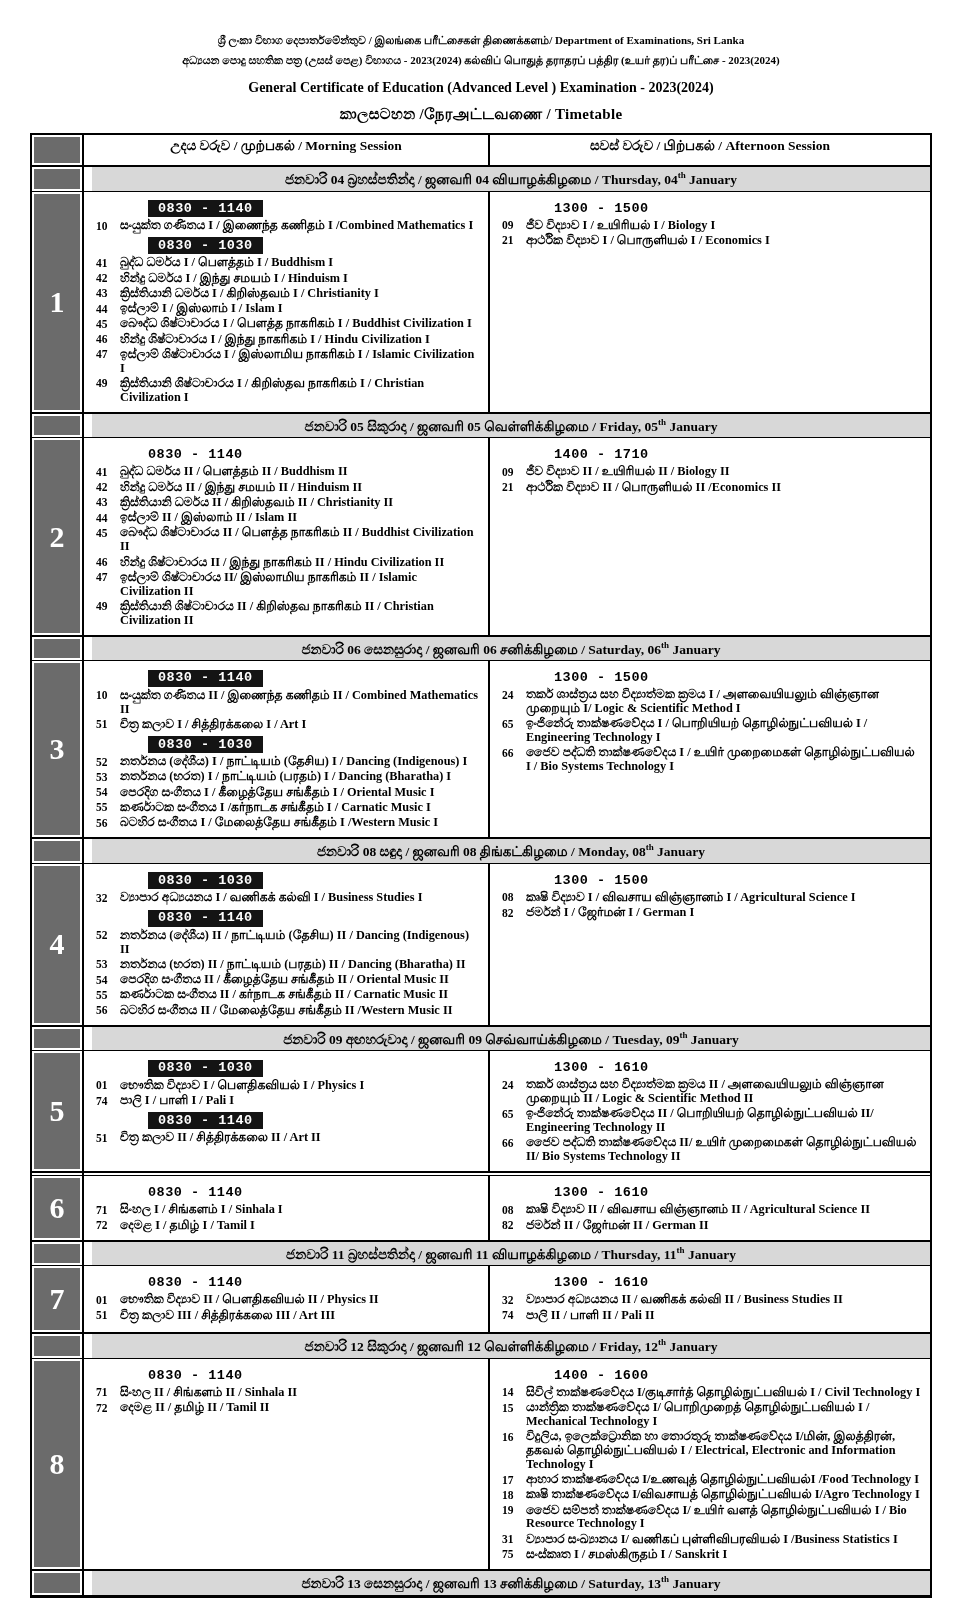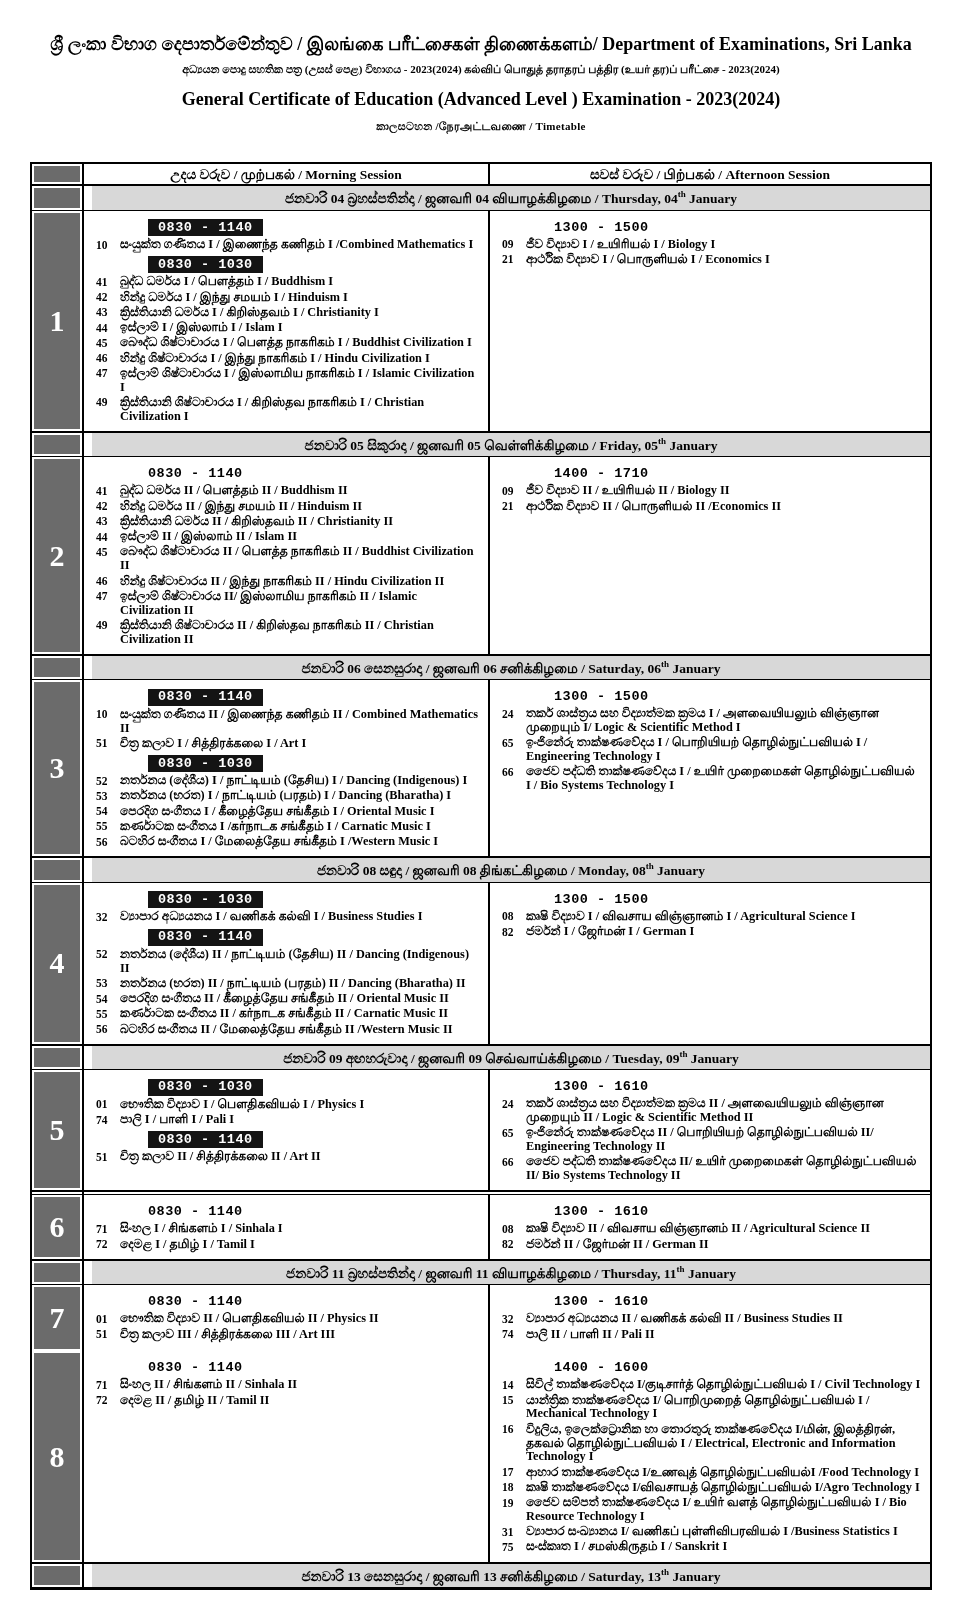--- a/index.html
+++ b/index.html
@@ -6,36 +6,36 @@
   body {
     width:962px;
     font-family:"Liberation Serif","DejaVu Serif","DejaVu Sans",serif;
     color:#000;
     -webkit-font-smoothing:antialiased;
   }
   .doc { padding:34px 30px 14px 30px; }
 
   
   .hdr { text-align:center; font-weight:bold; }
-  .hdr-line1 { font-size:18px; margin-bottom:6px; }
+  .hdr-line1 { font-size:11px; margin-bottom:6px; }
   .hdr-line2 { font-size:11px; margin-bottom:12px; }
-  .hdr-line3 { font-size:18px; margin-bottom:10px; }
-  .hdr-title { font-size:11px; margin-bottom:28px; letter-spacing:0.3px; }
+  .hdr-line3 { font-size:14px; margin-bottom:10px; }
+  .hdr-title { font-size:15px; margin-bottom:8px; letter-spacing:0.3px; }
 
   
   .tt { border:2.5px solid #000; width:898px; }
   .thead {
     display:grid; grid-template-columns:52px 406px 1fr;
     border-bottom:2.5px solid #000;
   }
   .thead .corner { background:#fff; border-right:2px solid #000; }
   .corner-inner { background:#6b6b6b; height:calc(100% - 4px); margin:2px; }
   .col-h {
     font-weight:bold; font-size:13.5px; text-align:center;
-    padding:3px 0 0 0;
+    padding:3px 0 10px 0;
   }
   .col-h.morning { border-right:2px solid #000; }
 
   
   .band-row {
     display:grid; grid-template-columns:52px 1fr;
     border-top:2.5px solid #000; border-bottom:1.5px solid #000;gap:8px;
   }
   .band-row:first-of-type { border-top:none; }
   .band-num { background:#fff; border-right:2px solid #000; }
@@ -416,20 +416,26 @@
             <div class="item">
               <span class="ino">32</span>
               <span class="itxt">ව්‍යාපාර අධ්‍යයනය II / வணிகக்  கல்வி  II / Business Studies II</span>
             </div>
             <div class="item">
               <span class="ino">74</span>
               <span class="itxt">පාලි II / பாளி  II / Pali  II</span>
             </div>
           </div>
         </div>
+        <div class="band-row">
+          <div class="band-num">
+            <div class="band-num-inner"></div>
+          </div>
+          <div class="band-text"><span>ජනවාරි 12 සිකුරාදා  / ஜனவரி 12  வெள்ளிக்கிழமை / Friday, 12</span><sup>th</sup><span> January</span></div>
+        </div>
         <div class="day-row" style="min-height: 204px;">
           <div class="num-cell">
             <div class="num-inner">8</div>
           </div>
           <div class="session-cell morning">
             <div class="time-line"><span class="time">0830 - 1140</span></div>
             <div class="item">
               <span class="ino">71</span>
               <span class="itxt">සිංහල II /  சிங்களம் II / Sinhala  II</span>
             </div>

